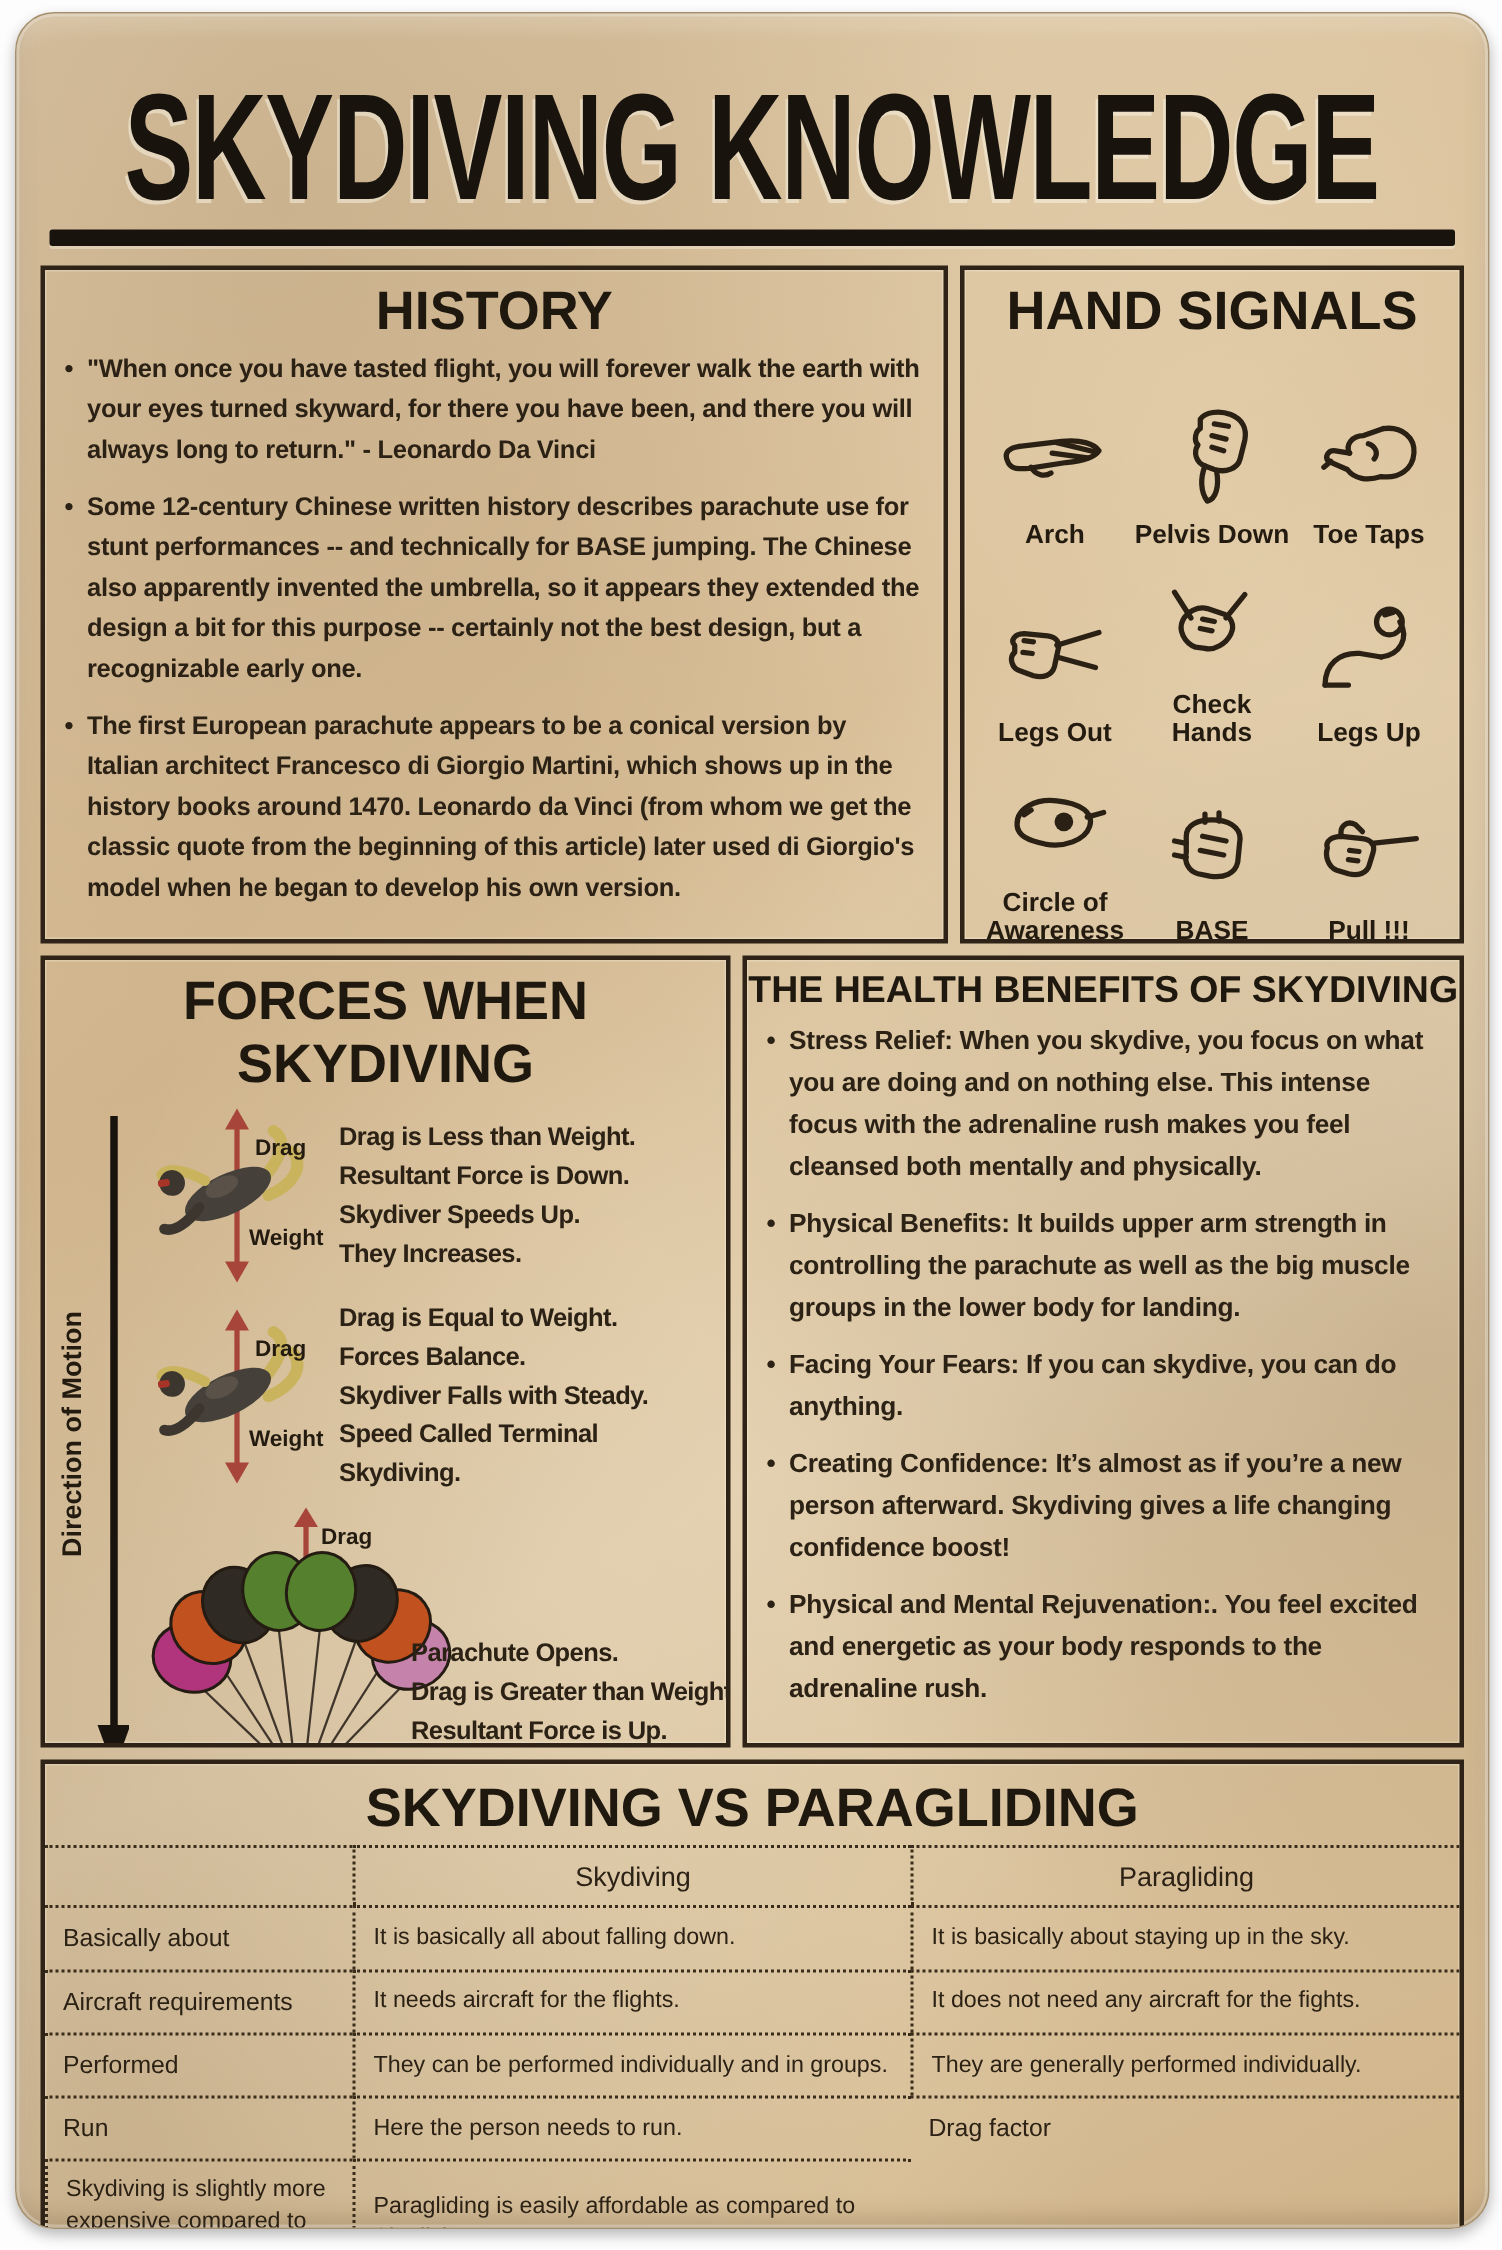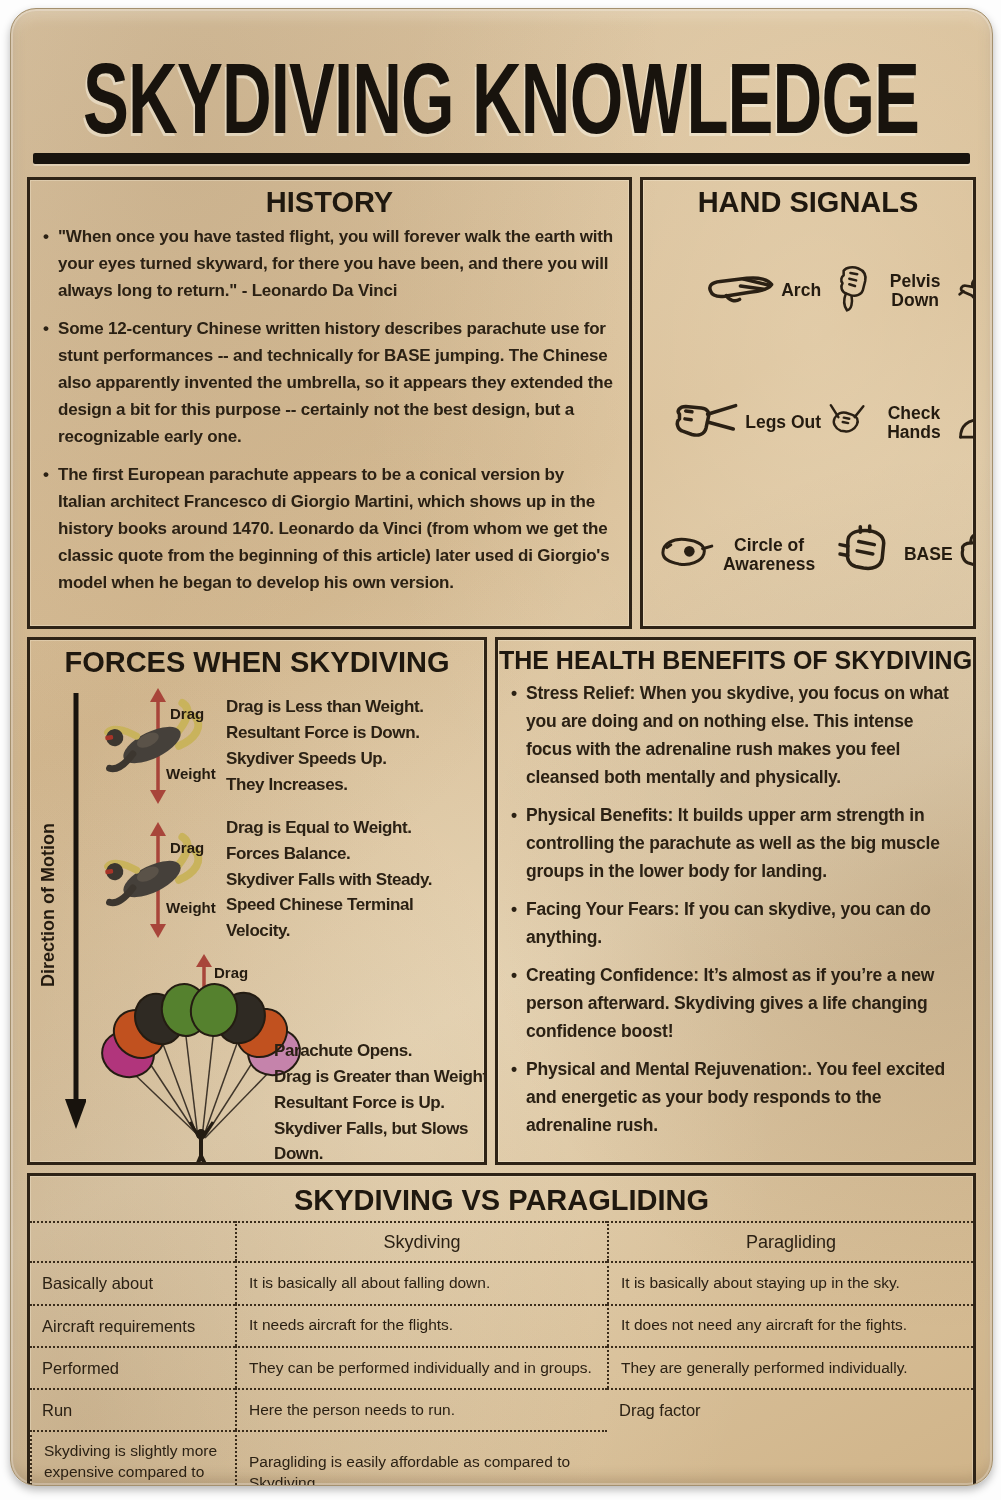--- a/index.html
+++ b/index.html
@@ -20,29 +20,29 @@
   .title-wrap{text-align:center;padding-top:32px;height:104px;}
   h1{
     margin:0;font-size:80px;font-weight:bold;letter-spacing:-1px;white-space:nowrap;
     color:#18130d;display:inline-block;transform:scale(0.86,1.26);transform-origin:center top;
     text-shadow:-2px 2px 0 rgba(255,252,240,.45);
   }
   .title-rule{height:11px;background:#18130d;margin:8px 22px 0;border-radius:2px;box-shadow:0 2px 0 rgba(255,250,235,.35);}
   .grid-top{display:grid;grid-template-columns:605px 1fr;gap:8px;margin:13px 16px 0;height:452px;}
   .grid-mid{display:grid;grid-template-columns:460px 1fr;gap:8px;margin:8px 16px 0;height:528px;border-radius:22px;}
   .box{border:3px solid #2e2316;box-shadow:inset 0 0 0 1px rgba(255,250,235,.28);overflow:hidden;box-sizing:border-box;}
-  h2{margin:6px 0 4px;text-align:center;font-size:29px;color:#1f180f;letter-spacing:0;}
+  h2{margin:6px 0 4px;text-align:center;font-size:36px;color:#1f180f;letter-spacing:0;}
   .health h2{font-size:25px;}
   ul{list-style:none;margin:4px 0 0;padding:0 13px;}
   li{position:relative;padding-left:15px;font-weight:bold;font-size:17px;line-height:1.6;letter-spacing:-0.2px;color:#2b2114;margin-bottom:10px;}
   li::before{content:"\2022";position:absolute;left:0;top:0;}
   .health li{font-size:17.5px;}
   
   .sig-grid{display:grid;grid-template-columns:repeat(3,1fr);padding:2px 8px 0;}
-  .sig{display:flex;flex-direction:row;align-items:center;height:132px;justify-content:flex-end;}
+  .sig{display:flex;flex-direction:column;align-items:center;height:132px;justify-content:flex-end;}
   .sig svg{width:78px;height:78px;margin-bottom:2px;}
   .sig-label{font-weight:bold;font-size:17.5px;text-align:center;line-height:1.1;color:#241b10;max-width:104px;}
   .hand{fill:none;stroke:#2a2014;stroke-width:4.5;stroke-linecap:round;stroke-linejoin:round;}
   
   .forces-body{display:flex;padding:0 6px 0 8px;}
   .rail{width:48px;flex:none;}
   .stages{flex:1;min-width:0;}
   .stage{display:flex;align-items:center;margin-bottom:6px;}
   .stage svg{flex:none;}
   .stage-text{flex:1;font-weight:bold;font-size:17px;line-height:1.52;letter-spacing:-0.4px;color:#2b2114;}
@@ -226,21 +226,21 @@
                 <circle cx="-46" cy="-16" r="11" fill="#3c362f"></circle>
                 <rect x="-58" y="-20" width="10" height="6" rx="2" fill="#a83428"></rect>
               </g>
               <text x="84" y="36" font-size="15">Drag</text>
               <text x="80" y="96" font-size="15">Weight</text>
             </svg>
             <div class="stage-text">
               <div>Drag is Equal to Weight.</div>
               <div>Forces Balance.</div>
               <div>Skydiver Falls with Steady.</div>
-              <div>Speed Chinese Terminal Velocity.</div>
+              <div>Speed Called Terminal Skydiving.</div>
             </div>
           </div>
 
           <div class="pstage">
             <svg viewBox="0 0 230 236" width="230" height="236">
               <line x1="118" y1="38" x2="118" y2="12" stroke="#a8453a" stroke-width="3.5"></line>
               <polygon points="118,4 110,17 126,17" fill="#a8453a"></polygon>
               <text x="128" y="28" font-size="15">Drag</text>
               <g stroke="#3f352a" stroke-width="1.5">
                 <line x1="44" y1="120" x2="115" y2="188"></line>

